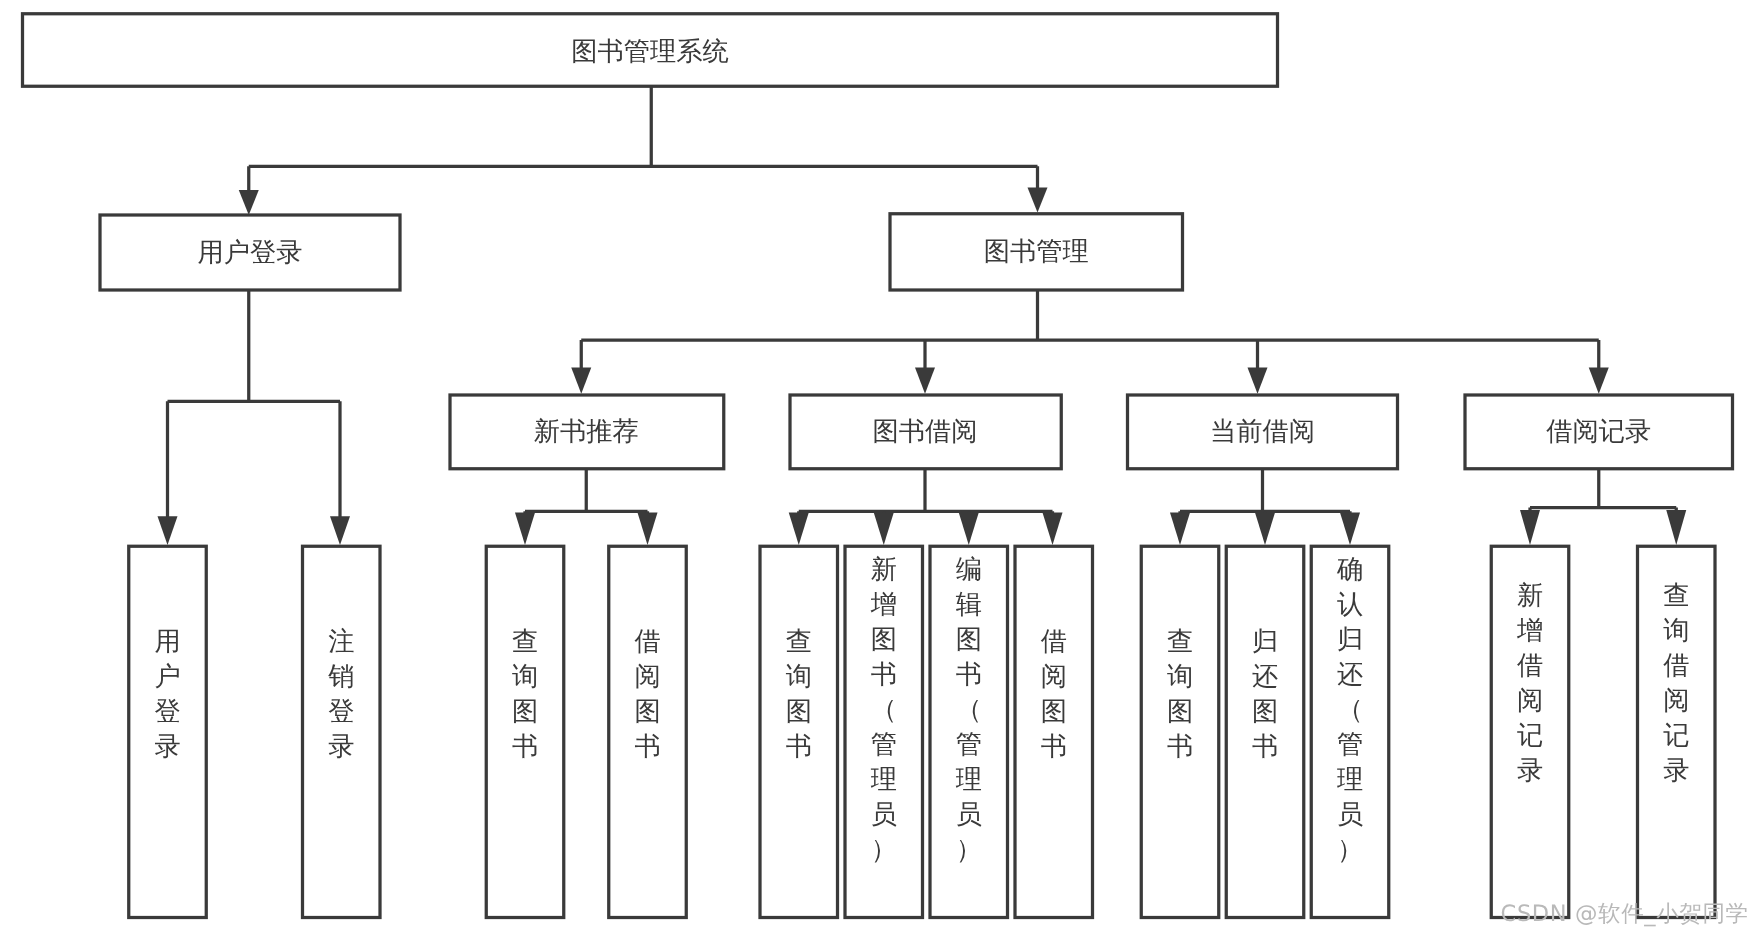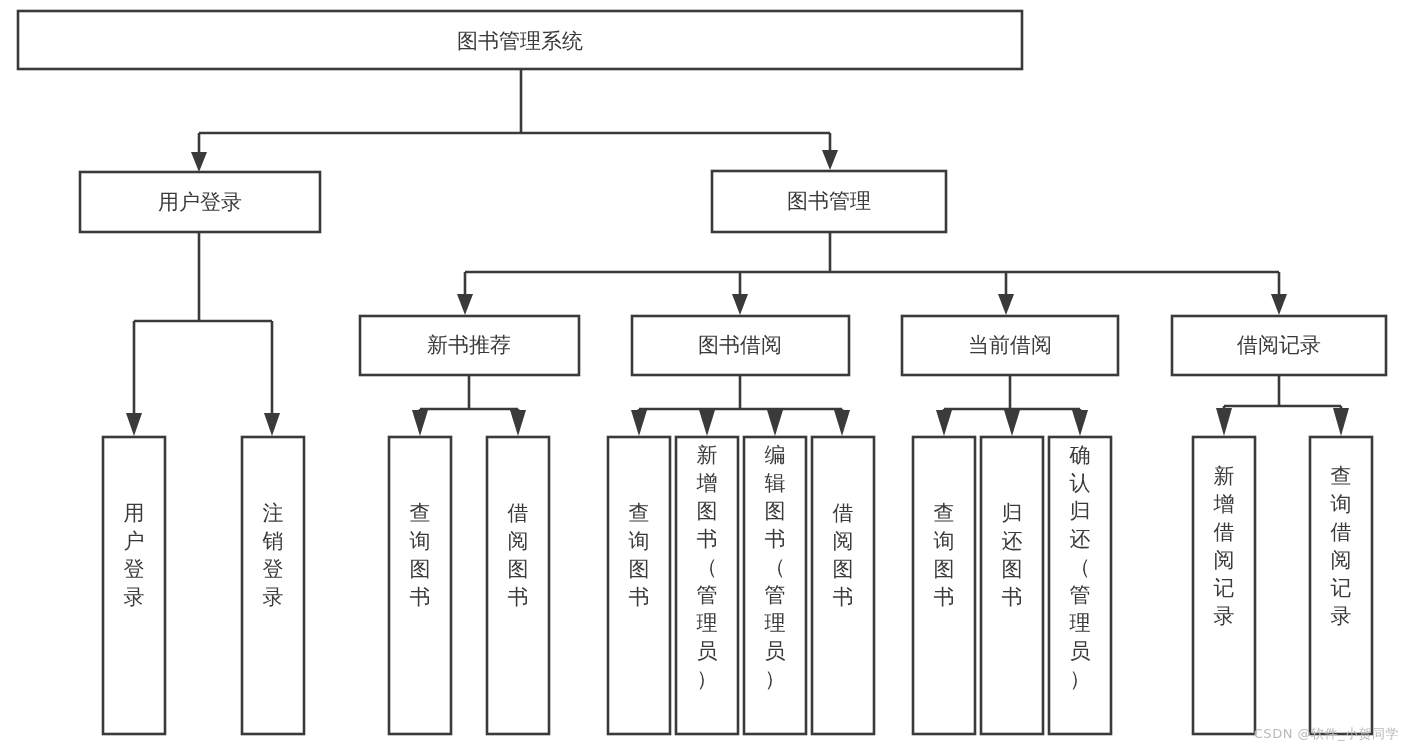--- a/index.html
+++ b/index.html
@@ -53,21 +53,21 @@
     fill: #3a3a3a;
     font-family: "DejaVu Sans", "Liberation Sans", sans-serif;
     font-size: 21px;
     text-anchor: middle;
   }
   .watermark {
     position: absolute;
     right: 6px;
     bottom: 4px;
     font-family: "DejaVu Sans", "Liberation Sans", sans-serif;
-    font-size: 13px;
+    font-size: 18px;
     color: #b9b9b9;
     letter-spacing: 0.5px;
     white-space: nowrap;
     user-select: none;
   }
 </style>
 </head>
 <body>
 
 <div id="diagram-root">

